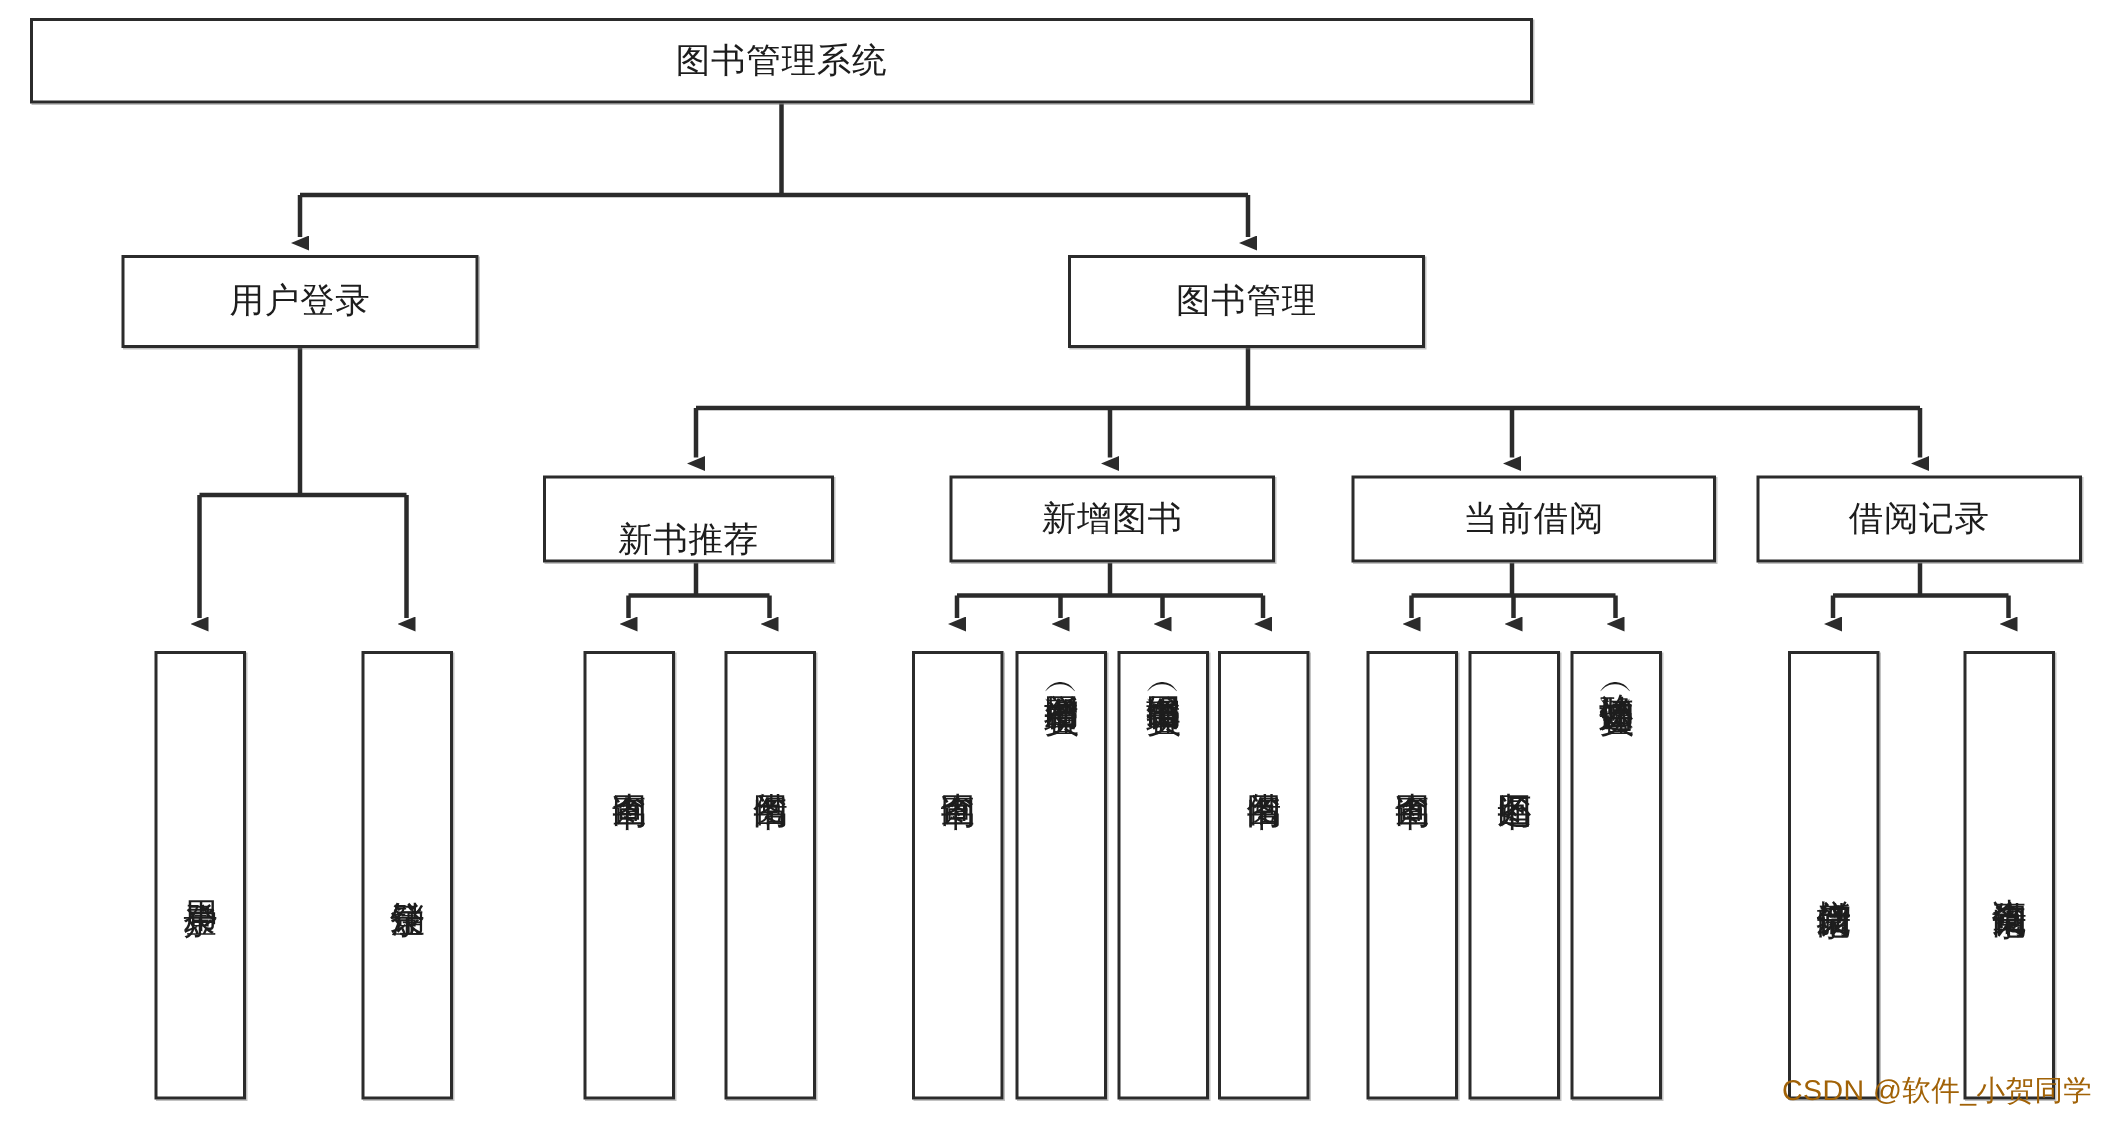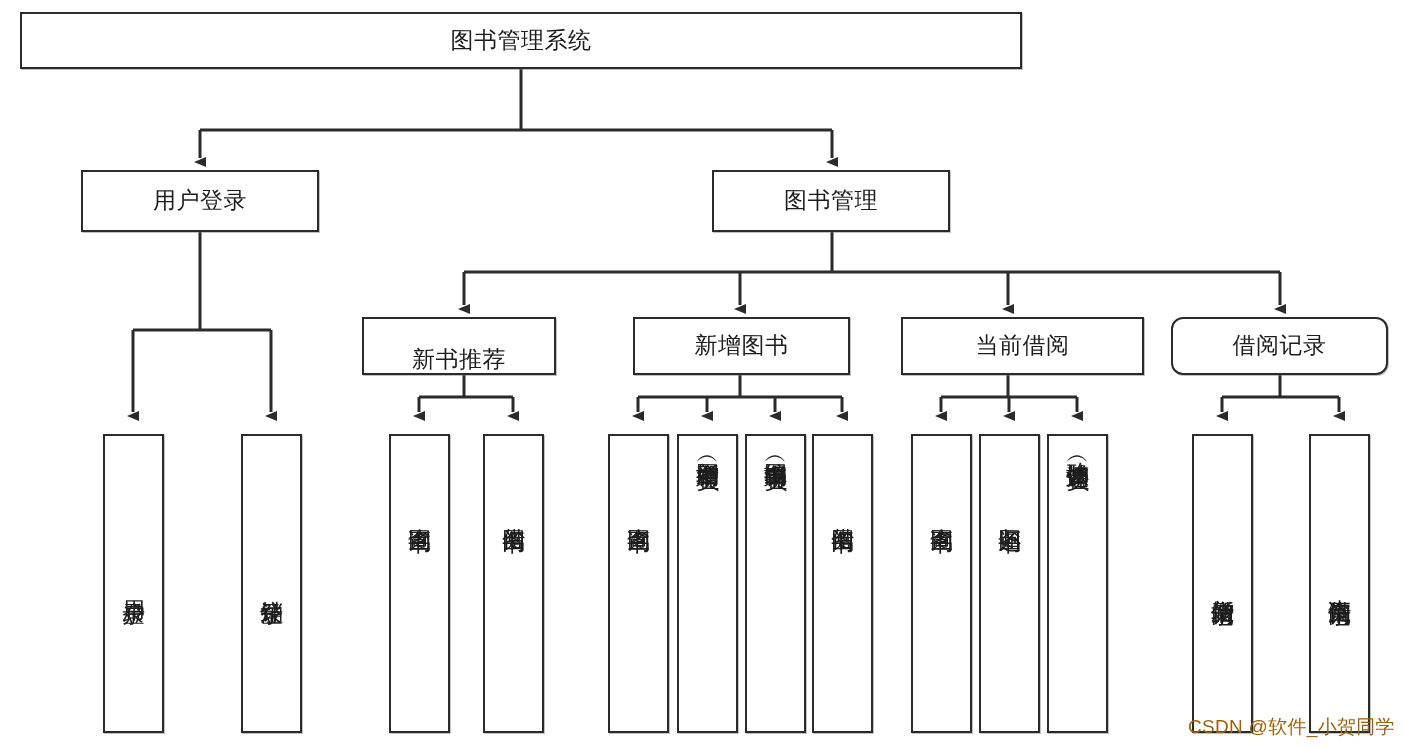--- a/index.html
+++ b/index.html
@@ -141,21 +141,21 @@
 
   <div class="node-box node-h" style="left:362px; top:317px; width:194px; height:58px;align-items:flex-end;">
     <span class="node-label">新书推荐</span>
   </div>
   <div class="node-box node-h" style="left:633px; top:317px; width:217px; height:58px;">
     <span class="node-label">新增图书</span>
   </div>
   <div class="node-box node-h" style="left:901px; top:317px; width:243px; height:58px;">
     <span class="node-label">当前借阅</span>
   </div>
-  <div class="node-box node-h" style="left:1171px; top:317px; width:217px; height:58px;border-radius:12px;">
+  <div class="node-box node-h" style="left:1171px; top:317px; width:217px; height:58px;">
     <span class="node-label">借阅记录</span>
   </div>
 
   <div class="node-box node-v center-text" style="left:103px; top:434px; width:61px; height:299px;">
     <span class="node-label">用户登录</span>
   </div>
   <div class="node-box node-v center-text" style="left:241px; top:434px; width:61px; height:299px;">
     <span class="node-label">注销登录</span>
   </div>
 

